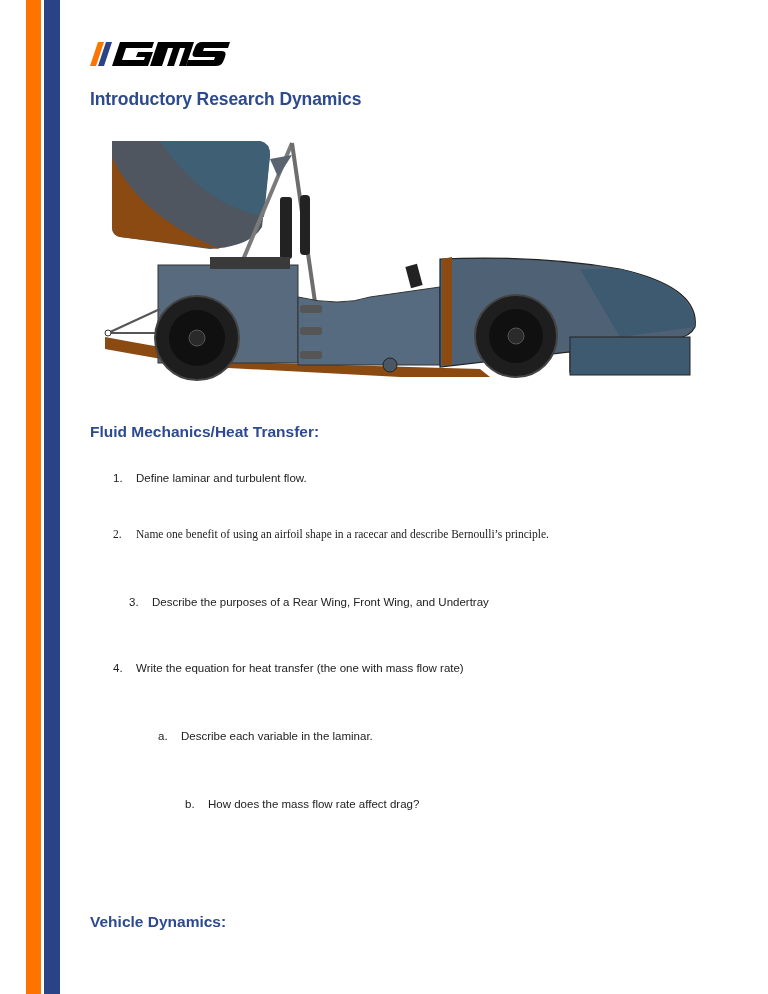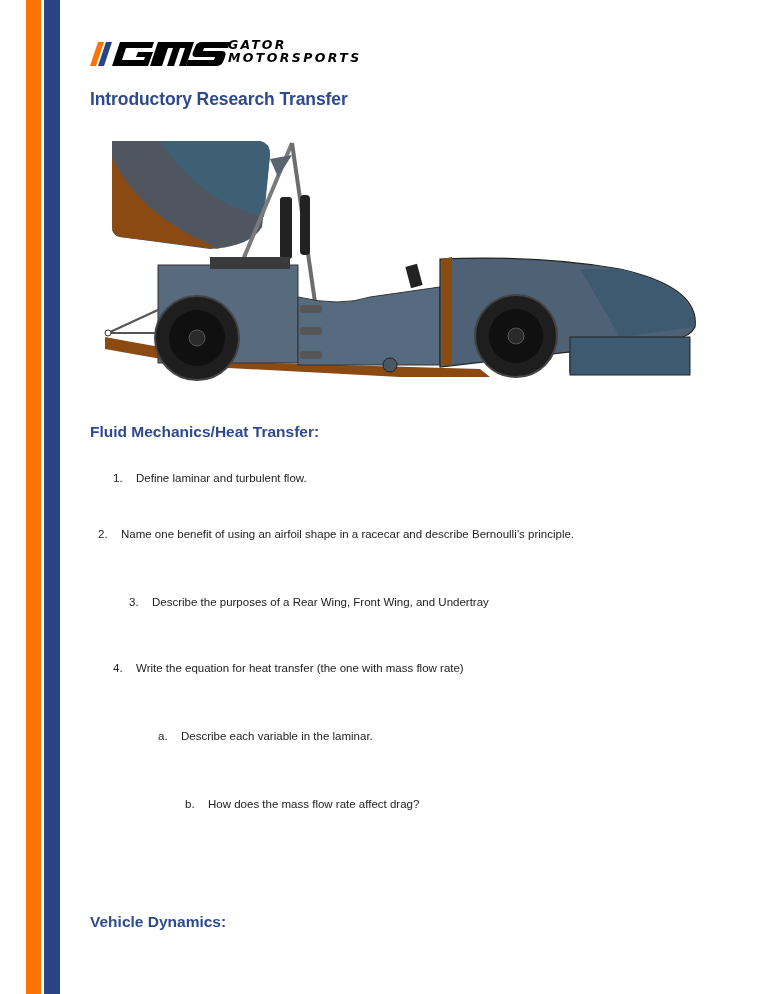--- a/index.html
+++ b/index.html
@@ -40,27 +40,23 @@
   <svg width="140" height="32" viewBox="0 0 140 32">
     <polygon points="8,4 14,4 6,28 0,28" fill="#ff7300"></polygon>
     <polygon points="16,4 22,4 14,28 8,28" fill="#2a4385"></polygon>
 
     <path d="M30,4 H64 L62,10 H36 L32,22 H54 L55,19 H46 L48,14 H63 L58,28 H22 Z" fill="#000"></path>
 
     <path d="M68,4 H104 L96,28 H89 L95,10 H90 L84,28 H77 L83,10 H78 L72,28 H60 Z" fill="#000"></path>
 
     <path d="M108,4 H140 L138,10 H114 L113,13 H132 Q137,13 135,19 L133,24 Q131,28 126,28 H96 L98,22 H124 L125,19 H106 Q101,19 103,14 L105,9 Q107,4 112,4 Z" fill="#000"></path>
   </svg>
-  <div class="logo-text">
-    <span>GATOR</span>
-    <span class="l2">MOTORSPORTS</span>
-  </div>
 </div>
 
-<h1 class="doc-title">Introductory Research Transfer</h1>
+<h1 class="doc-title">Introductory Research Dynamics</h1>
 
 <div class="car">
   <svg width="600" height="248" viewBox="0 0 600 248">
 
     <path d="M5,212 Q60,222 110,230 L300,240 L390,240 L380,232 L170,226 Q100,218 5,200 Z" fill="#8a4a12"></path>
 
     <path d="M12,4 H160 Q170,6 170,18 L162,90 Q150,110 110,112 L20,100 Q12,98 12,90 Z" fill="#505660"></path>
     <path d="M60,4 H160 Q170,6 170,18 L164,80 Q120,70 90,40 Q70,20 60,4 Z" fill="#3f5f74"></path>
     <path d="M12,20 Q40,80 120,112 L20,100 Q12,98 12,90 Z" fill="#8a4a12"></path>
 
@@ -99,21 +95,21 @@
     <rect x="200" y="190" width="22" height="8" rx="3" fill="#555"></rect>
     <rect x="200" y="214" width="22" height="8" rx="3" fill="#555"></rect>
   </svg>
 </div>
 
 <h2 class="section-heading" style="top:423px;">Fluid Mechanics/Heat Transfer:</h2>
 
 <div class="q" style="left:113px; top:472px;">
   <span class="num">1.</span><span class="txt">Define laminar and turbulent flow.</span>
 </div>
-<div class="q" style="left:98px; top:528px;">
+<div class="q" style="left:113px; top:528px;font-family:Liberation Serif, serif;">
   <span class="num">2.</span><span class="txt">Name one benefit of using an airfoil shape in a racecar and describe Bernoulli’s principle.</span>
 </div>
 <div class="q" style="left:113px; top:596px;margin-left:16px;">
   <span class="num">3.</span><span class="txt">Describe the purposes of a Rear Wing, Front Wing, and Undertray</span>
 </div>
 <div class="q" style="left:113px; top:662px;">
   <span class="num">4.</span><span class="txt">Write the equation for heat transfer (the one with mass flow rate)</span>
 </div>
 <div class="q" style="left:158px; top:730px;">
   <span class="num">a.</span><span class="txt">Describe each variable in the laminar.</span>

